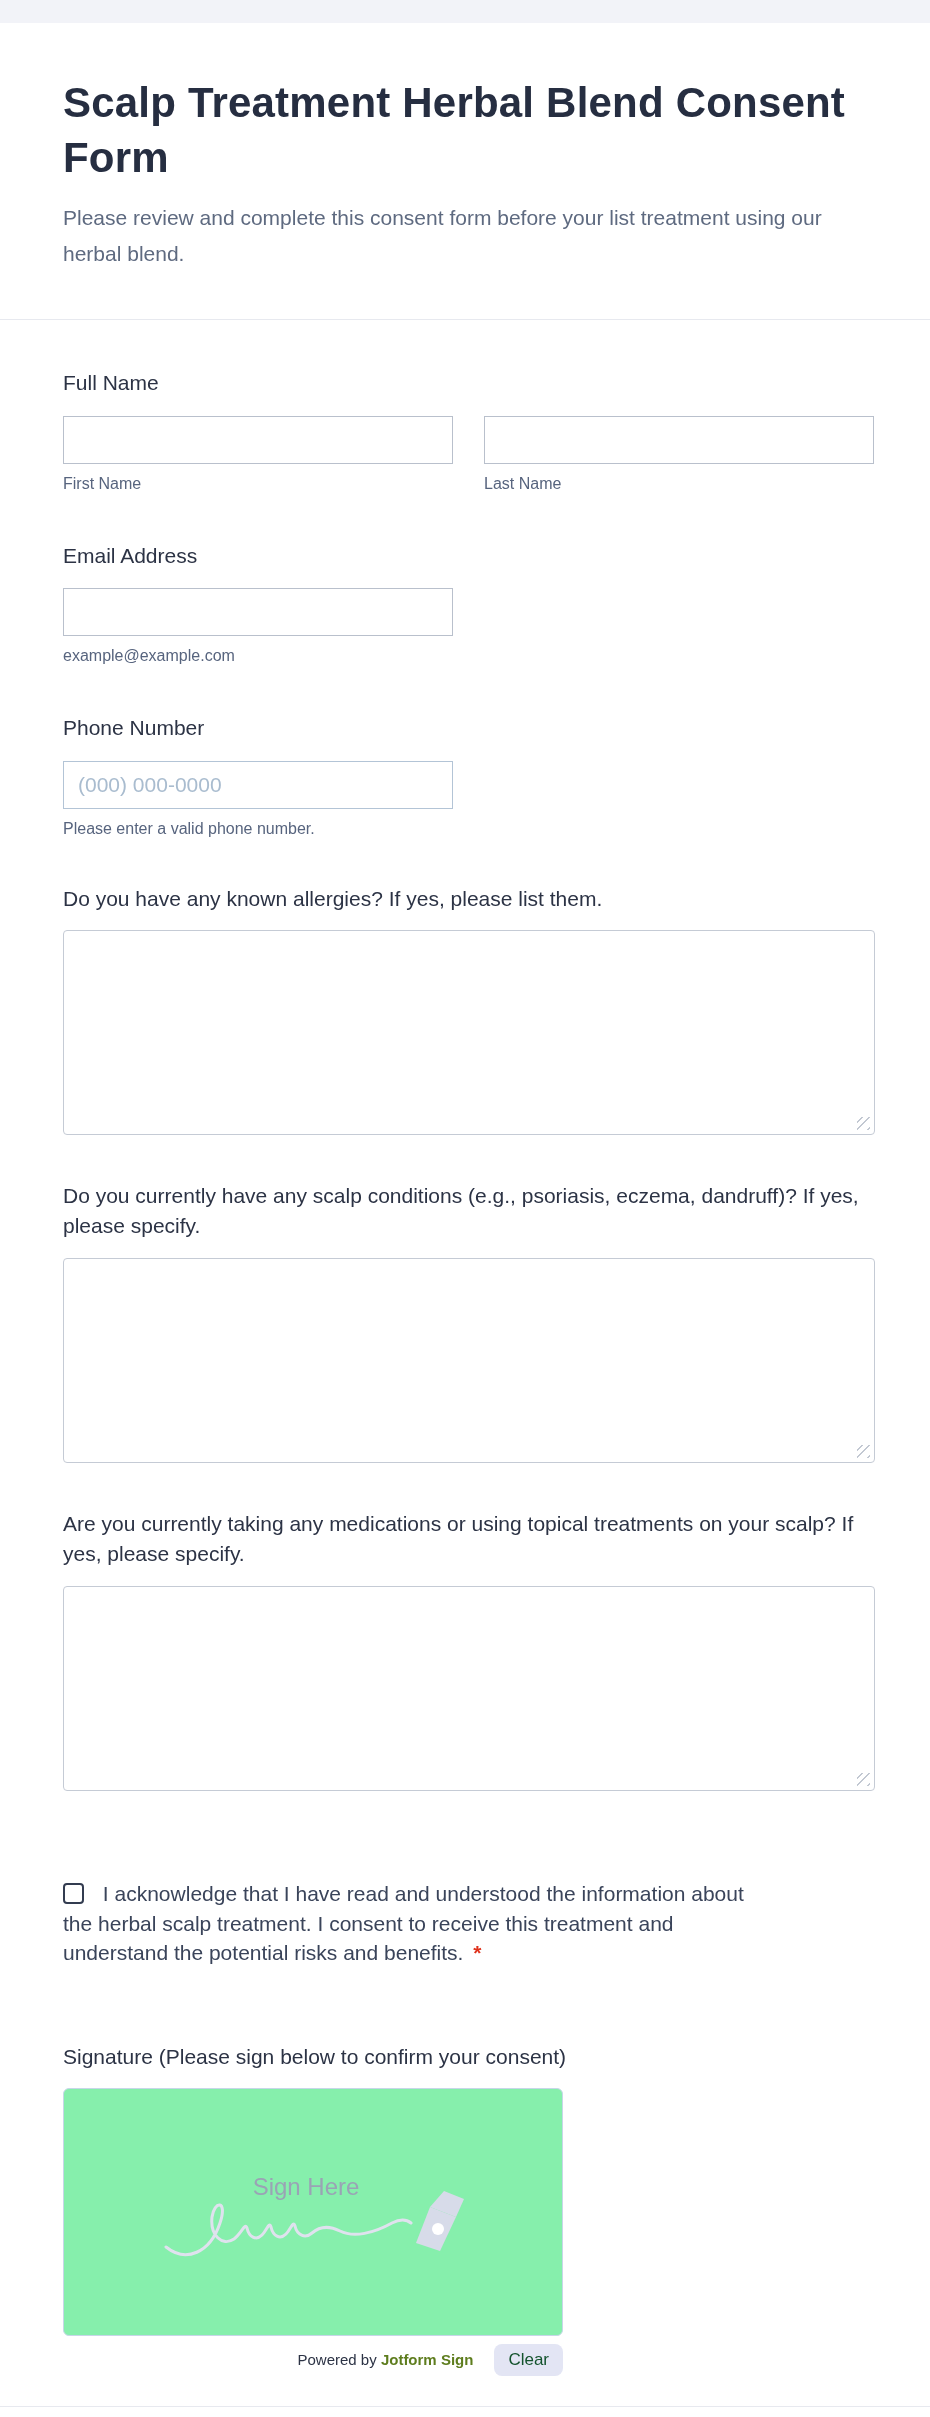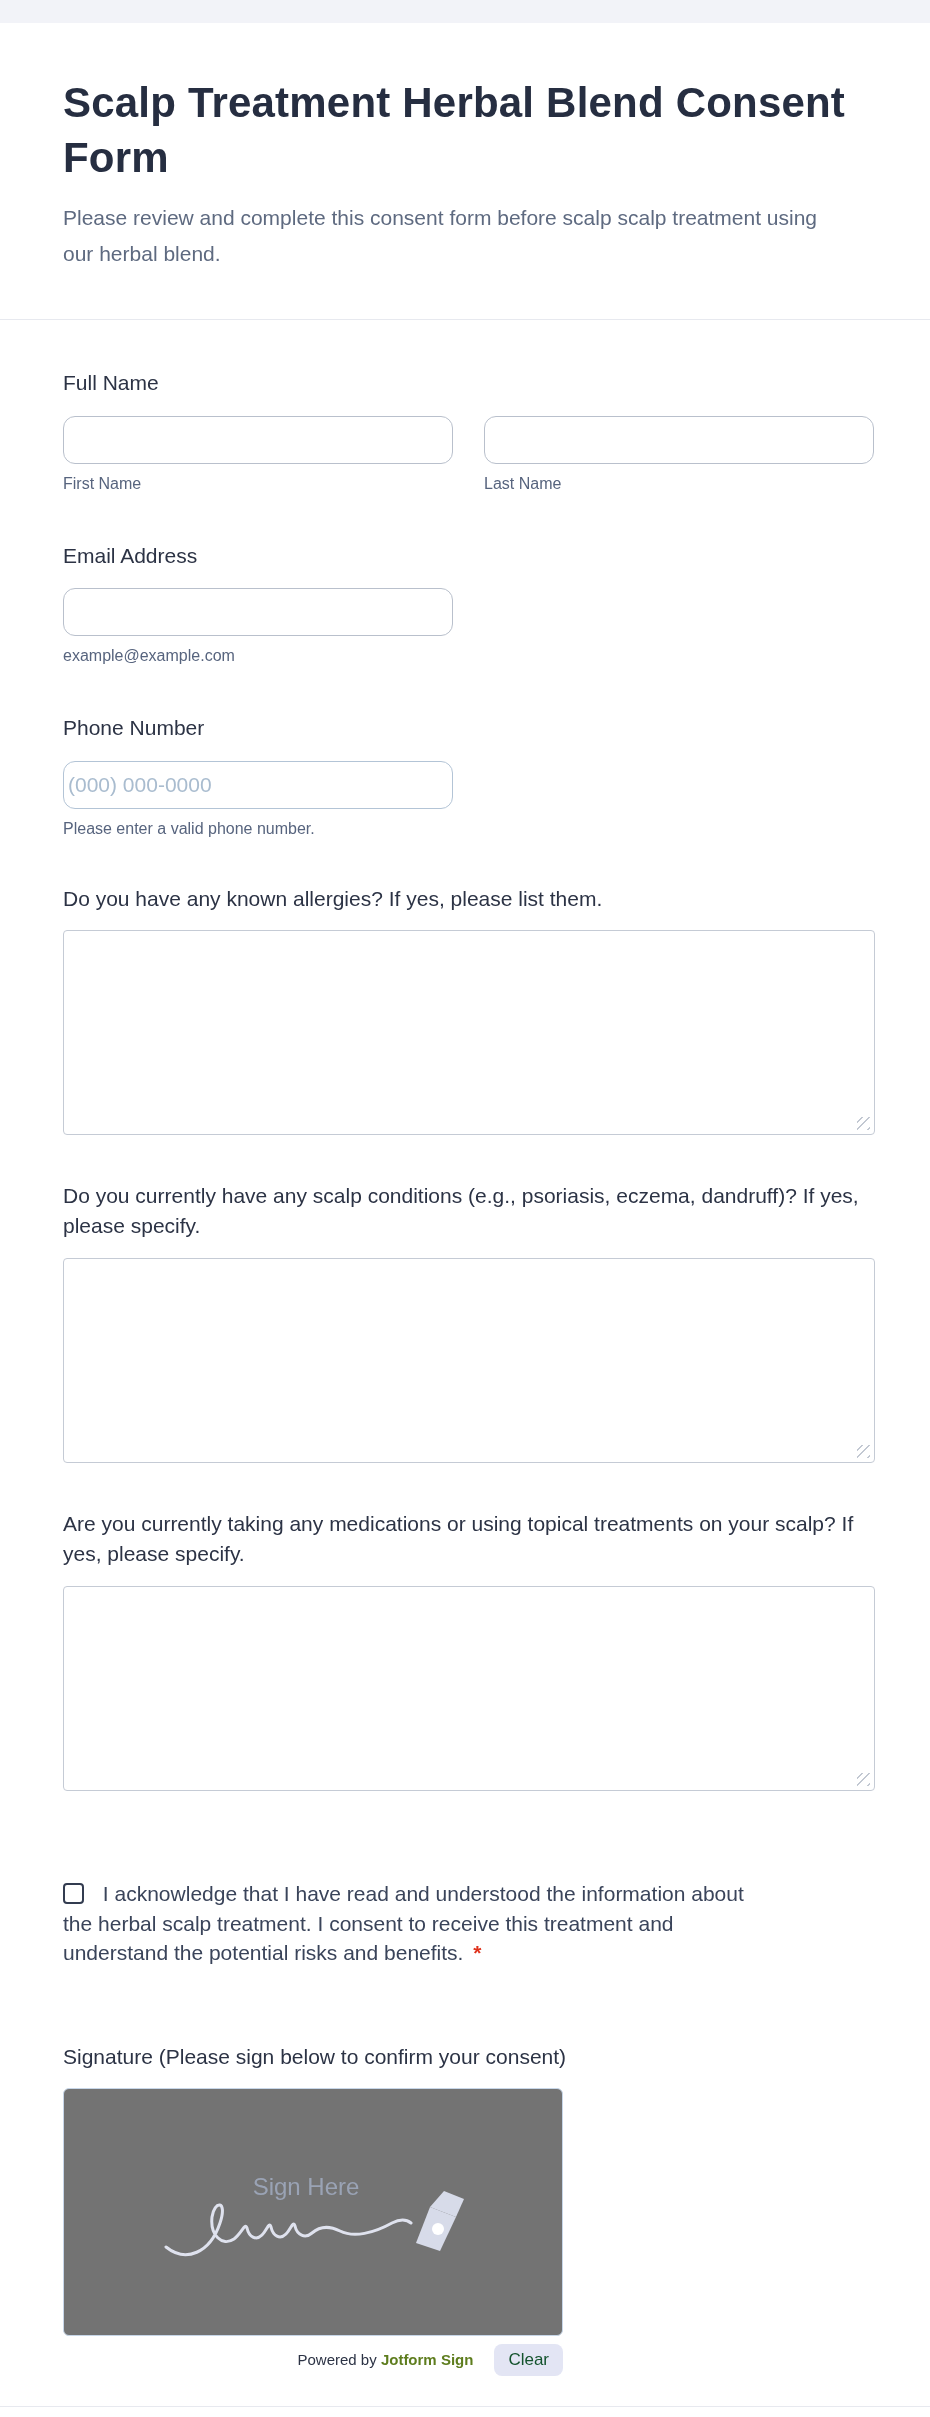--- a/index.html
+++ b/index.html
@@ -54,26 +54,26 @@
     color: #2c3345;
     line-height: 1.45;
     max-width: 812px;
   }
 
   .text-input {
     box-sizing: border-box;
     width: 390px;
     height: 48px;
     border: 1px solid #b9c0cc;
-    border-radius: 12px;
+    border-radius: 0;
     background: #fff;
     font-family: "Liberation Sans", sans-serif;
     font-size: 21px;
     color: #2c3345;
-    padding: 0 4px;
+    padding: 0 14px;
     outline: none;
   }
   .text-input::placeholder { color: #a9bccf; }
   .phone-input { border-color: #b3c4d6; }
 
   .name-row { display: flex; gap: 31px; margin-top: 17px; }
   .input-block { margin-top: 17px; }
 
   .sublabel {
     margin-top: 11px;
@@ -142,21 +142,21 @@
 
   
   .signature { margin-top: 74px; }
   .sig-box {
     box-sizing: border-box;
     width: 500px;
     height: 248px;
     margin-top: 15px;
     border: 1px solid #c7d6e8;
     border-radius: 6px;
-    background: #737373;
+    background: #86efac;
     display: flex;
     align-items: center;
     justify-content: center;
     cursor: crosshair;
   }
   .sig-footer {
     width: 500px;
     margin-top: 8px;
     display: flex;
     justify-content: flex-end;
@@ -201,21 +201,21 @@
     cursor: pointer;
   }
 </style>
 </head>
 <body>
 
 <div class="card">
 
   <header class="form-header">
     <h1 class="form-title">Scalp Treatment Herbal Blend Consent Form</h1>
-    <p class="form-subtitle">Please review and complete this consent form before scalp scalp treatment using our herbal blend.</p>
+    <p class="form-subtitle">Please review and complete this consent form before your list treatment using our herbal blend.</p>
   </header>
 
   <div class="divider header-divider"></div>
 
   <main class="form-body">
 
     <section class="field">
       <label class="q-label">Full Name</label>
       <div class="name-row">
         <div>

